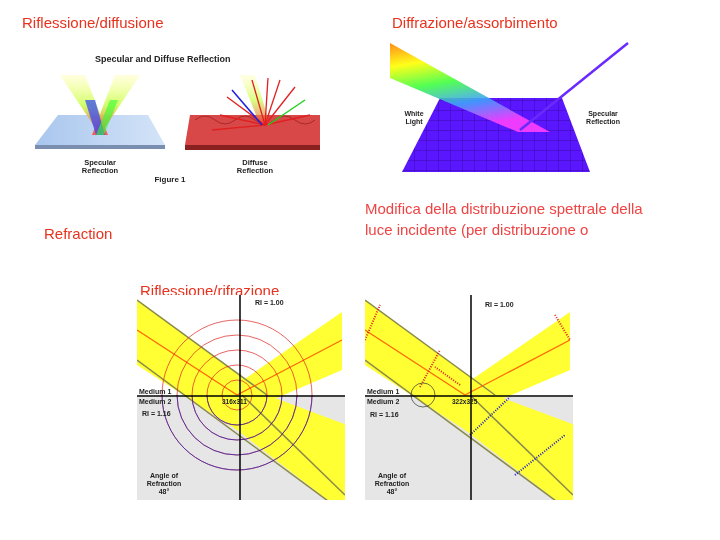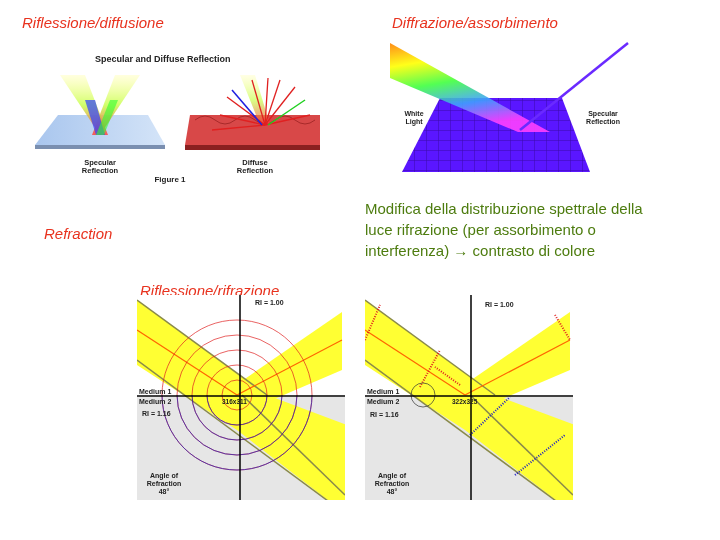--- a/index.html
+++ b/index.html
@@ -1,34 +1,33 @@
 <!DOCTYPE html>
 <html><head>
 <meta charset="utf-8">
 <style>
   html,body{margin:0;padding:0;background:#fff;}
   body{width:720px;height:540px;position:relative;overflow:hidden;font-family:"Liberation Sans",sans-serif;}
-  .red{color:#e8321e;font-style:italic;}
+  .red{color:#e8321e;}
   .t{position:absolute;font-size:15px;white-space:nowrap;}
-  .para{position:absolute;font-size:15px;line-height:21px;color:#4d7c0f;}
+  .para{position:absolute;font-size:15px;line-height:21px;color:#ef4444;}
   .fig{position:absolute;}
   .lbl{font-family:"Liberation Sans",sans-serif;font-weight:bold;fill:#222;}
 </style>
 </head>
 <body>
 
 <div class="t red" style="left:22px;top:14px;">Riflessione/diffusione</div>
 <div class="t red" style="left:392px;top:14px;">Diffrazione/assorbimento</div>
 <div class="t red" style="left:44px;top:225px;">Refraction</div>
 <div class="t red" style="left:140px;top:264px;margin-top:18px;">Riflessione/rifrazione</div>
 
 <div class="para" style="left:365px;top:198px;">
   <div>Modifica della distribuzione spettrale della</div>
-  <div>luce rifrazione (per assorbimento o</div>
-  <div>interferenza) → contrasto di colore</div>
+  <div>luce incidente (per distribuzione o</div>
 </div>
 
 <svg class="fig" style="left:30px;top:45px;" width="310" height="150">
   <defs>
     <linearGradient id="beam1" x1="0" y1="0" x2="0" y2="1">
       <stop offset="0" stop-color="#ffff80" stop-opacity="0.3"></stop>
       <stop offset="0.5" stop-color="#c8ff50"></stop>
       <stop offset="1" stop-color="#ff4040"></stop>
     </linearGradient>
     <linearGradient id="plate" x1="0" y1="0" x2="1" y2="0">

